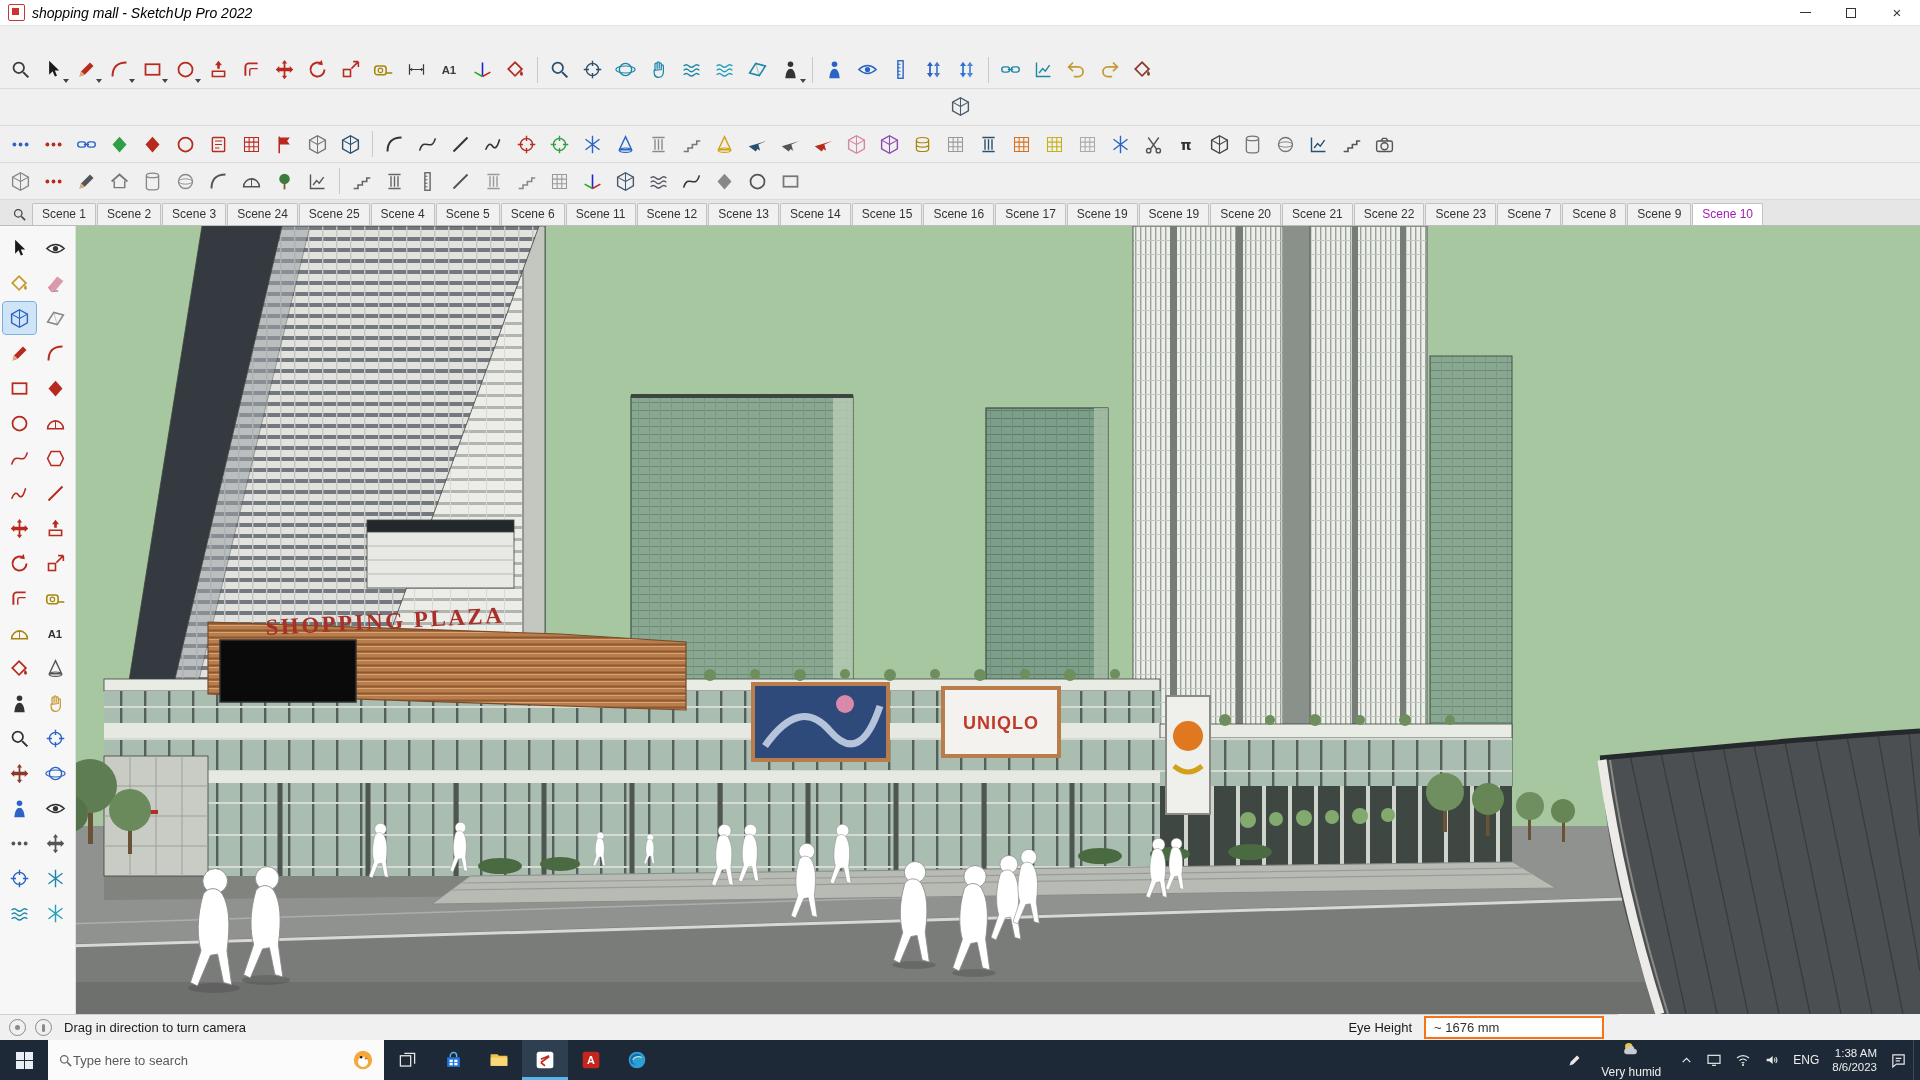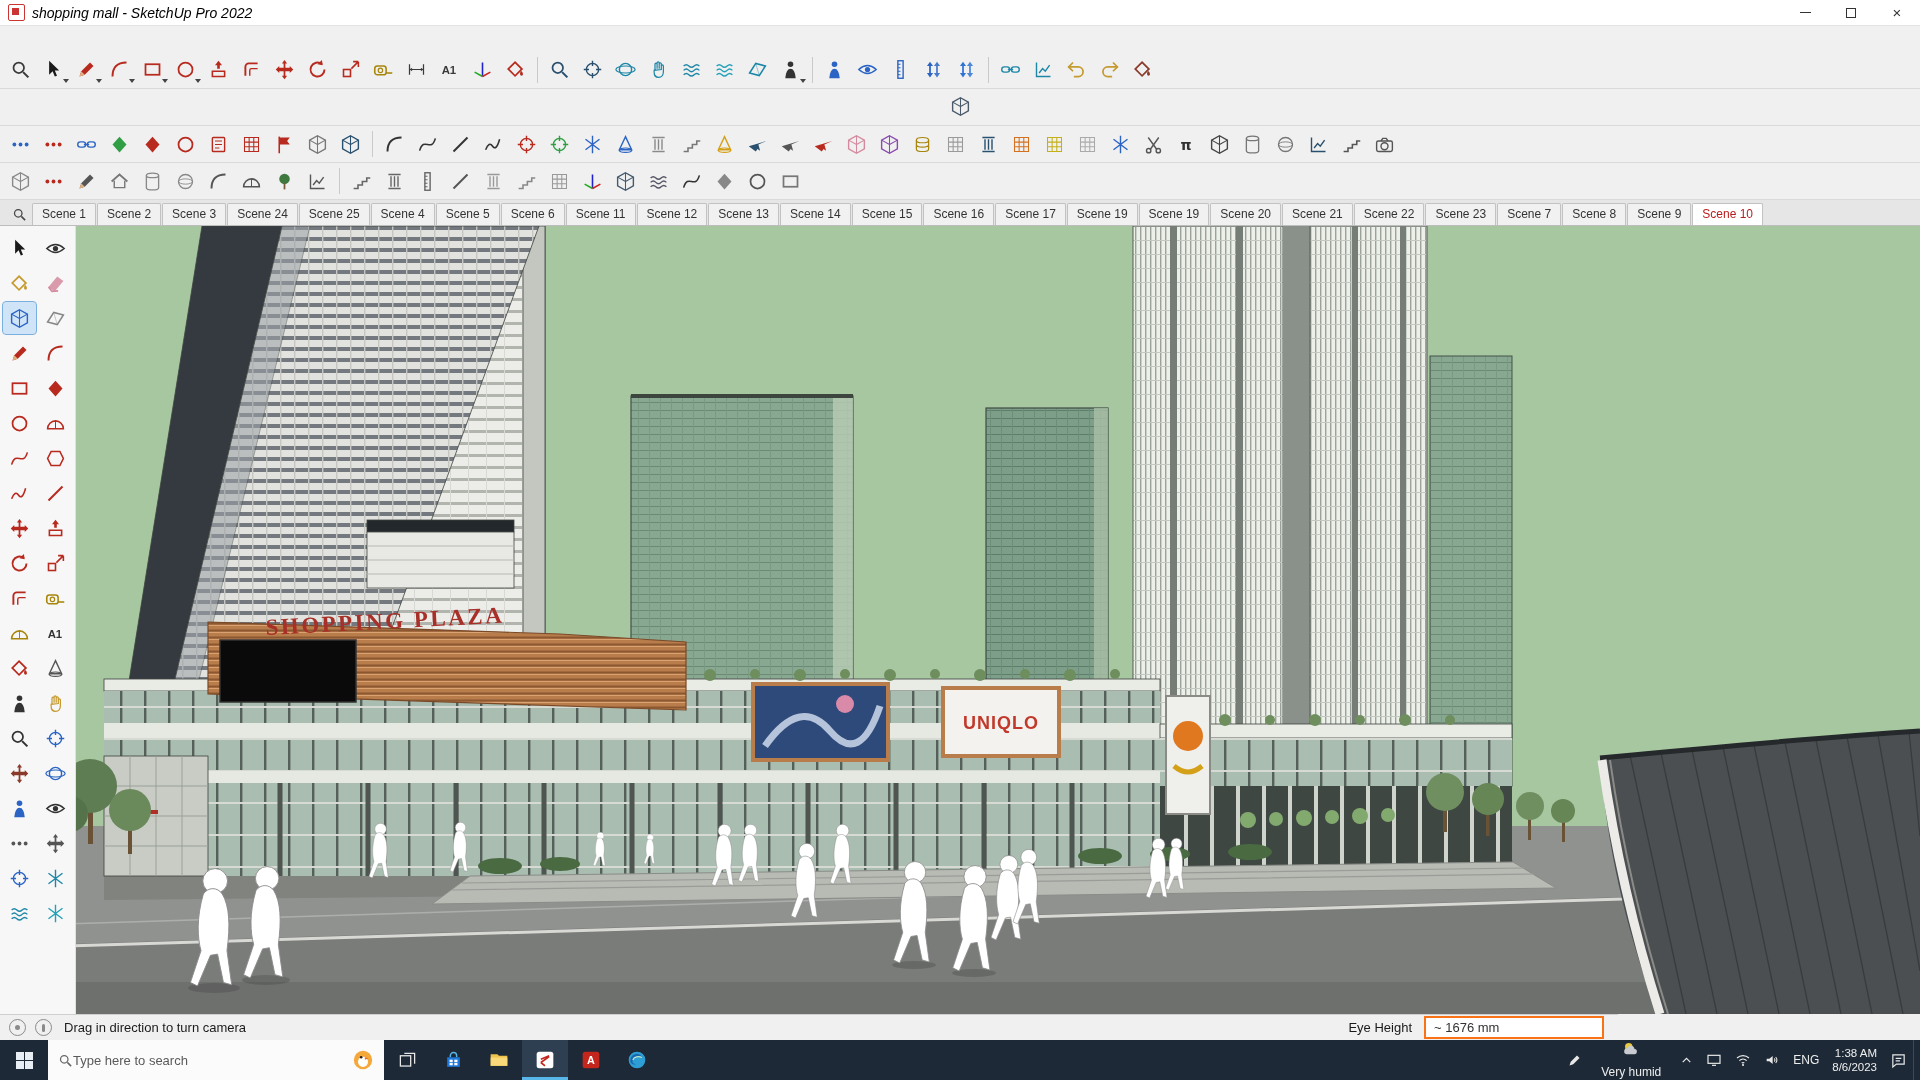--- a/index.html
+++ b/index.html
@@ -33,21 +33,21 @@
   .tb-btn.act{background:#cfe4f7;outline:1px solid #7ab0e0;}
   .tb-sep{width:1px;height:26px;background:#c9c9c9;margin:0 5px;flex:0 0 auto;}
   .caret{position:absolute;right:1px;bottom:3px;width:0;height:0;border-left:3.5px solid transparent;
          border-right:3.5px solid transparent;border-top:4px solid #444;}
   
   .scene-tabs{position:absolute;top:200px;left:0;width:1920px;height:26px;background:#e6e6e6;
               display:flex;align-items:flex-end;border-bottom:1px solid #bdbdbd;box-sizing:border-box;padding-left:6px;}
   .tab-search{width:26px;height:21px;display:flex;align-items:center;justify-content:center;}
   .tab{font-size:12px;color:#333;background:#f1f1f1;border:1px solid #c2c2c2;border-bottom:none;
        padding:3px 9px 4px;margin-right:1px;border-radius:2px 2px 0 0;white-space:nowrap;}
-  .tab.active{background:#ffffff;color:#b91c1c;}
+  .tab.active{background:#ffffff;color:#a21caf;}
   
   .viewport{position:absolute;top:226px;left:0;width:1920px;height:788px;background:#a7c7a1;overflow:hidden;}
   svg.scene{position:absolute;top:0;left:0;}
   .palette-strip{position:absolute;top:0;left:0;width:76px;height:788px;background:#f7f7f7;
                  border-right:1px solid #e0e0e0;box-sizing:border-box;}
   .palette{display:grid;grid-template-columns:33px 33px;gap:3px;padding:6px 3px;}
   
   .statusbar{position:absolute;top:1014px;left:0;width:1618px;height:26px;background:#f0f0f0;
              border-top:1px solid #cfcfcf;display:flex;align-items:center;box-sizing:border-box;font-size:13px;color:#1a1a1a;}
   .sb-circle{width:17px;height:17px;border:1.5px solid #8a8a8a;border-radius:50%;margin-left:9px;

